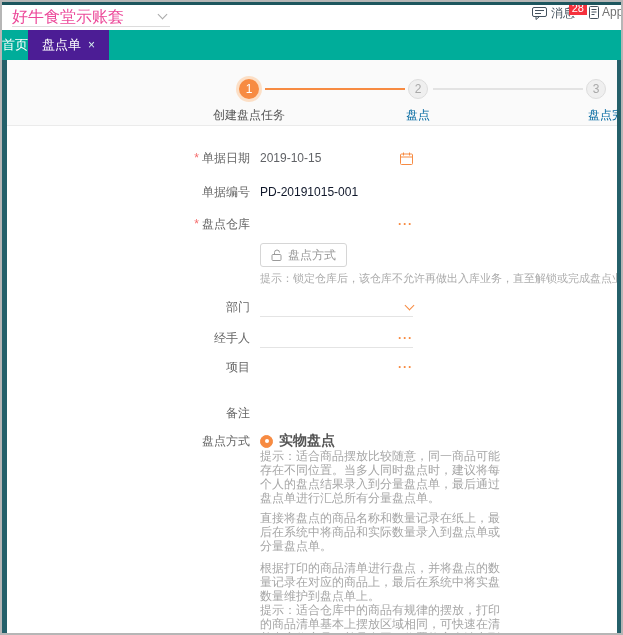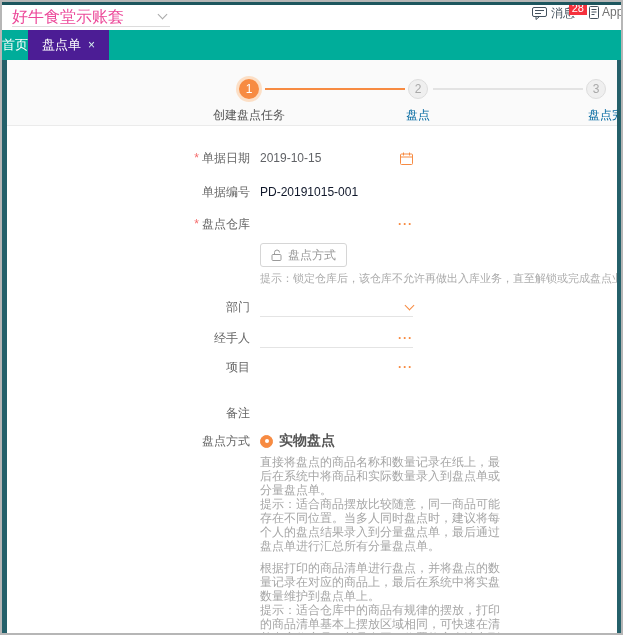--- a/index.html
+++ b/index.html
@@ -252,22 +252,22 @@
 
         <div class="frow top" style="margin-top:10px;">
           <div class="flabel">盘点方式</div>
           <div class="method-options">
 
             <div>
               <div class="radio-row">
                 <span class="radio checked"></span>
                 <span class="radio-label sel">实物盘点</span>
               </div>
+              <div class="opt-text tipp">提示：适合商品摆放比较随意，同一商品可能存在不同位置。当多人同时盘点时，建议将每个人的盘点结果录入到分量盘点单，最后通过盘点单进行汇总所有分量盘点单。</div>
               <div class="opt-text">直接将盘点的商品名称和数量记录在纸上，最后在系统中将商品和实际数量录入到盘点单或分量盘点单。</div>
-              <div class="opt-text tipp">提示：适合商品摆放比较随意，同一商品可能存在不同位置。当多人同时盘点时，建议将每个人的盘点结果录入到分量盘点单，最后通过盘点单进行汇总所有分量盘点单。</div>
             </div>
 
             <div class="opt2">
               <div class="opt-text">根据打印的商品清单进行盘点，并将盘点的数量记录在对应的商品上，最后在系统中将实盘数量维护到盘点单上。</div>
               <div class="opt-text tipp">提示：适合仓库中的商品有规律的摆放，打印的商品清单基本上摆放区域相同，可快速在清单中定位商品，并且在同一位置能完全清点到某一商品。</div>
             </div>
 
           </div>
         </div>
 

